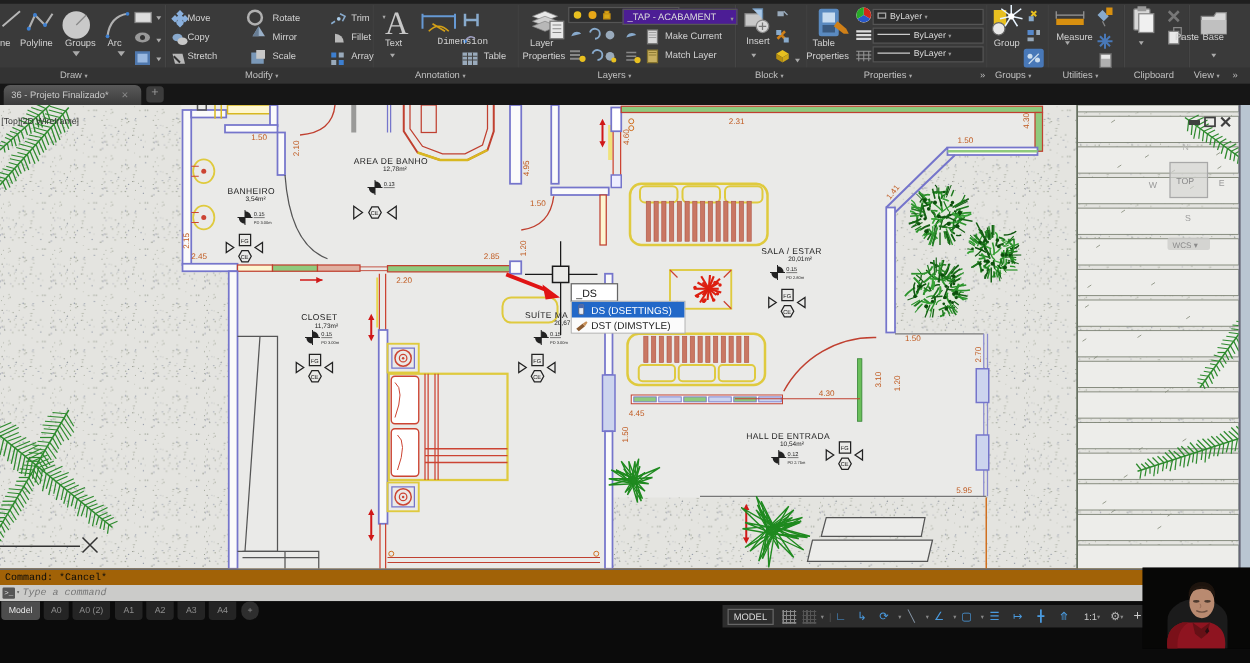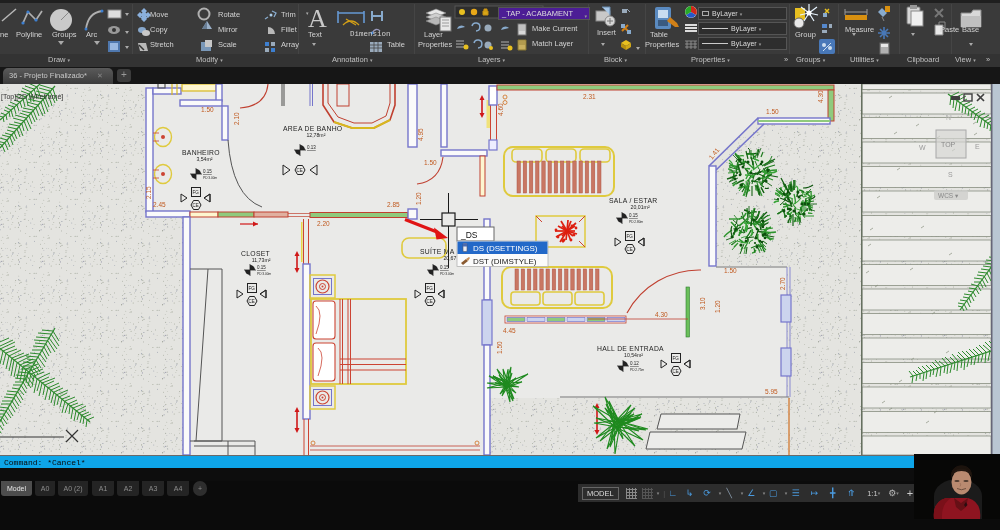--- a/index.html
+++ b/index.html
@@ -10,21 +10,21 @@
 #topstrip{position:absolute;left:0;top:0;width:1000px;height:3px;background:#1f1f1f}
 .plabel{position:absolute;top:55px;height:12px;font-size:7.5px;color:#c0c0c0;white-space:nowrap}
 .plabel .dn{font-size:5px;color:#a8a8a8}
 .rlbl{position:absolute;font-size:7.5px;color:#d2d2d2;white-space:nowrap}
 .divider{position:absolute;top:4px;width:1px;height:50px;background:#2a2a2a;border-right:1px solid #454545}
 .labelrow{position:absolute;left:0;top:54px;width:1000px;height:13px;background:#333}
 #tabbar{position:absolute;left:0;top:67px;width:1000px;height:17px;background:#161616}
 #doctab{position:absolute;left:3px;top:1px;width:110px;height:16px;background:linear-gradient(#5a5a5a,#3c3c3c);border-radius:5px 5px 0 0;color:#c8c8c8;font-size:7.5px;line-height:15px;padding-left:6px}
 #plustab{position:absolute;left:117px;top:2px;width:14px;height:13px;background:#3c3c3c;border-radius:3px;color:#999;font-size:10px;line-height:12px;text-align:center}
 
-#cmd1{position:absolute;left:0;top:455px;width:915px;height:13px;background:#0ea5e9;border-top:1px solid #6a6a6a;font-family:"Liberation Mono",monospace;font-size:8px;color:#0a0a0a;line-height:13px;padding-left:4px}
+#cmd1{position:absolute;left:0;top:455px;width:915px;height:13px;background:#a16207;border-top:1px solid #6a6a6a;font-family:"Liberation Mono",monospace;font-size:8px;color:#0a0a0a;line-height:13px;padding-left:4px}
 #cmd2{position:absolute;left:0;top:468px;width:915px;height:13px;background:#cbcbc9;font-family:"Liberation Mono",monospace;font-size:8px;color:#777;line-height:13px}
 #cmd2 .ti{font-style:italic}
 #cmdicon{position:absolute;left:2px;top:2px;width:10px;height:9px;background:#555;border-radius:1px;color:#ddd;font-size:6px;line-height:9px;text-align:center;font-style:normal}
 #botstrip{position:absolute;left:0;top:481px;width:1000px;height:49px;background:#0b0b0b}
 .ltab{position:absolute;top:0;height:15px;background:#242424;color:#8d8d8d;font-size:7px;line-height:15px;text-align:center;border-radius:0 0 3px 3px}
 #mtab{background:#4d4d4d;color:#e8e8e8}
 #statusbar{position:absolute;left:578px;top:3px;width:337px;height:18px;background:#2d2d2d;display:flex;align-items:center;font-size:7.5px;color:#bbb}
 .sic{display:inline-block;text-align:center;color:#4a9ade;margin-right:5.5px}
 
 #cam{position:absolute;left:914px;top:454px;width:86px;height:65px;background:#060606;overflow:hidden}
@@ -1450,20 +1450,21 @@
         <rect x="457.5" y="241.5" width="90" height="12.5" fill="#2268c8"></rect>
         <text x="473" y="251" font-size="8" fill="#fff">DS (DSETTINGS)</text>
         <text x="473" y="263.5" font-size="8" fill="#1a1a1a">DST (DIMSTYLE)</text>
         <rect x="463" y="243.5" width="4" height="8" rx="1" fill="#e8ecf4" stroke="#556" stroke-width="0.6"></rect>
         <rect x="463" y="243.5" width="4" height="3" fill="#4a6ab0"></rect>
         <path d="M461,263 l5,-4 2,2 -5,4 z" fill="#8a5a30"></path>
         <path d="M466,259 l3,-2 1,1 -2,3 z" fill="#c89058"></path>
       </g>
     </svg>
     <div id="cmd1">Command: *Cancel*</div>
+    <div id="cmd2"><span id="cmdicon">&gt;_</span><span style="position:absolute;left:13px;top:0;font-size:5px;color:#555">▾</span><span class="ti" style="margin-left:18px">Type a command</span></div>
     <div id="botstrip">
       <div class="ltab" id="mtab" style="left:1px;width:31px">Model</div>
       <div class="ltab" style="left:35px;width:20px">A0</div>
       <div class="ltab" style="left:58px;width:30px">A0 (2)</div>
       <div class="ltab" style="left:92px;width:22px">A1</div>
       <div class="ltab" style="left:117px;width:22px">A2</div>
       <div class="ltab" style="left:142px;width:22px">A3</div>
       <div class="ltab" style="left:167px;width:22px">A4</div>
       <div class="ltab" style="left:193px;width:14px;border-radius:7px;background:#2e2e2e">+</div>
       <div id="statusbar">

